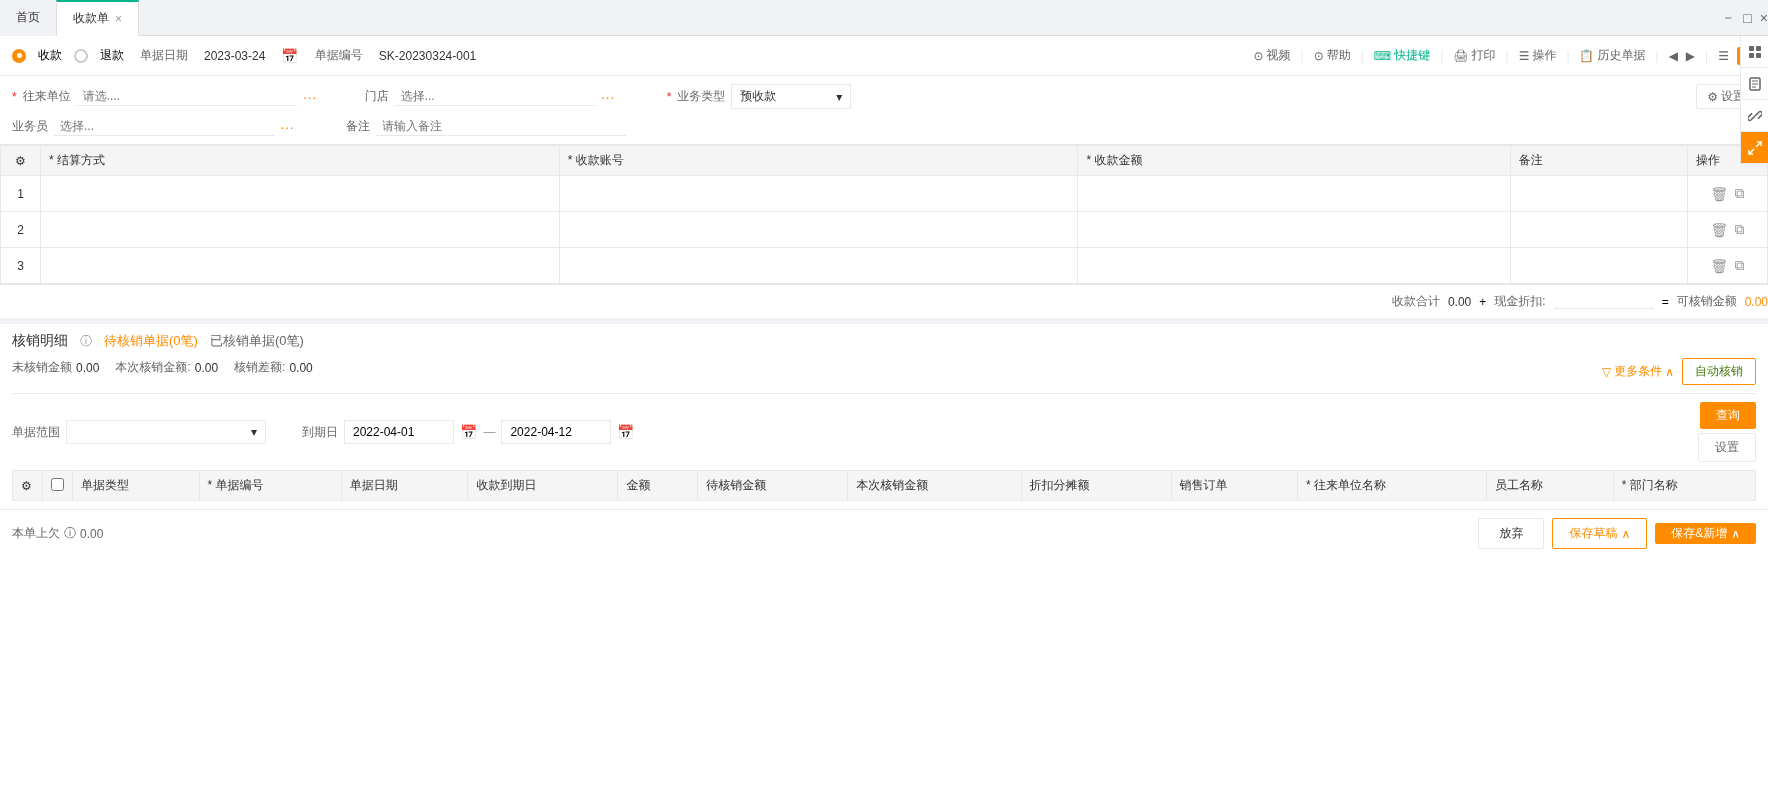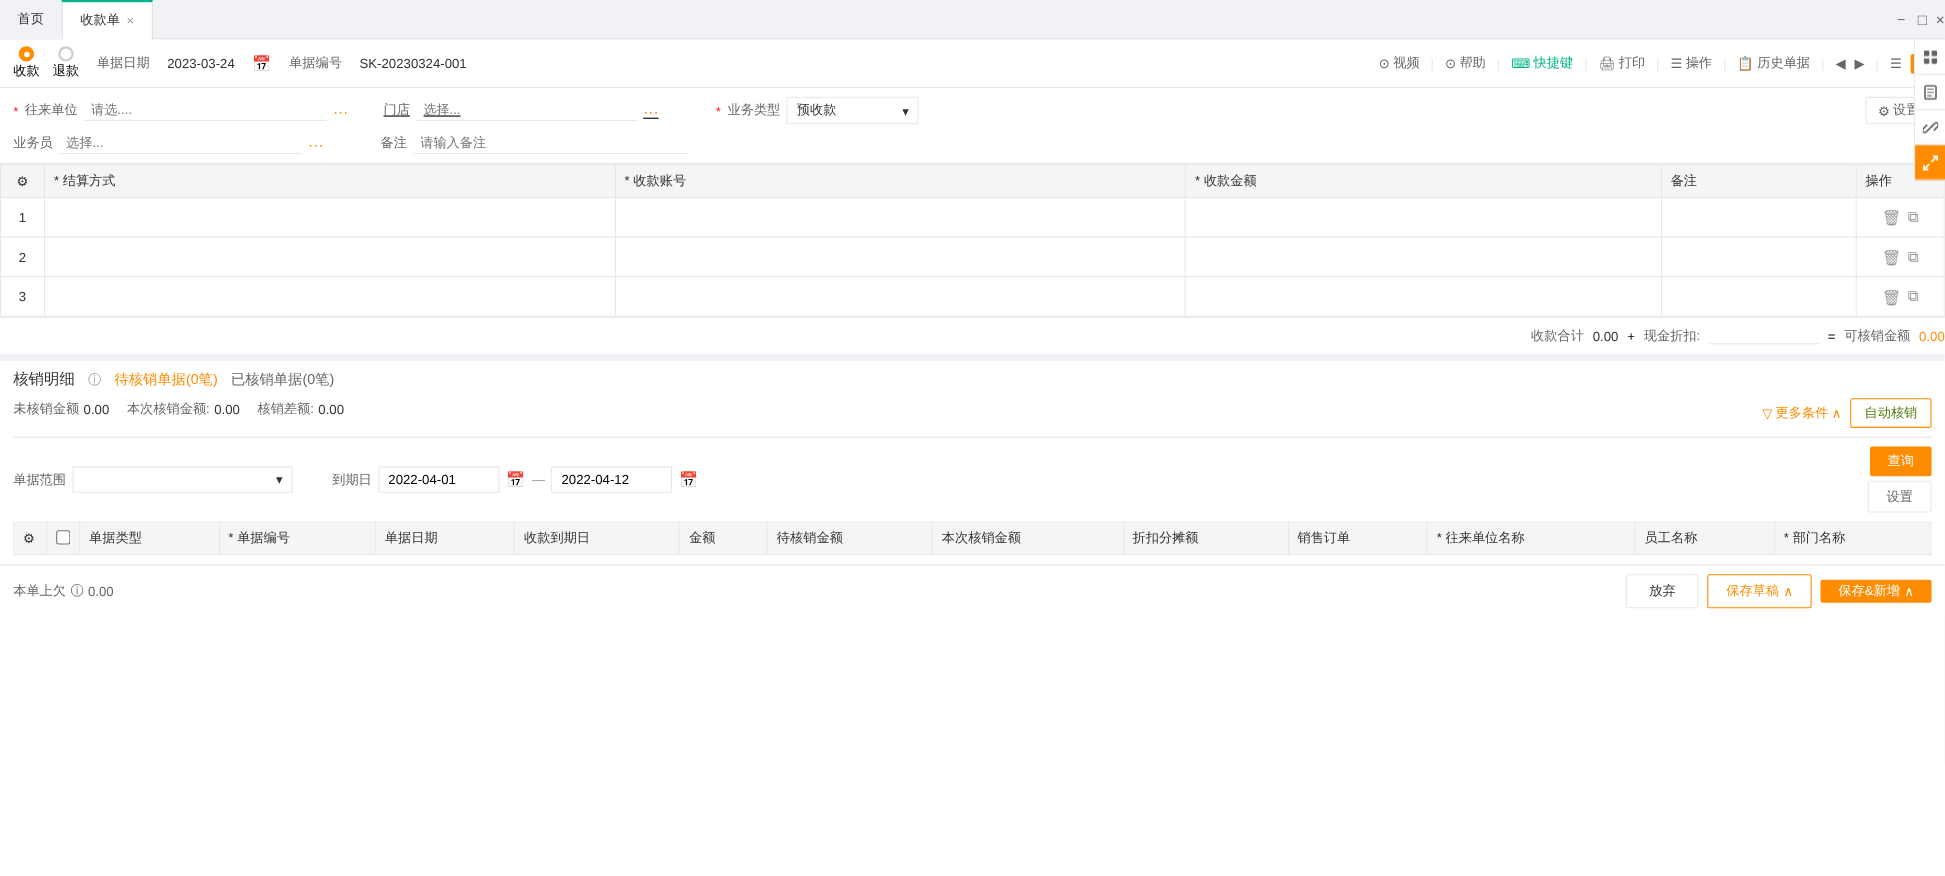--- a/index.html
+++ b/index.html
@@ -26,21 +26,21 @@
     .main-content {
       background: #fff; height: calc(796px - 36px); display: flex; flex-direction: column;
     }
 
     
     .toolbar {
       display: flex; align-items: center; padding: 6px 12px; background: #fff;
       border-bottom: 1px solid #e8e8e8; gap: 16px; min-height: 40px;
     }
     .radio-group { display: flex; align-items: center; gap: 12px; }
-    .radio-item { display: flex; align-items: center; gap: 0; cursor: pointer; flex-direction: column; }
+    .radio-item { display: flex; align-items: center; gap: 12px; cursor: pointer; }
     .radio-dot {
       width: 14px; height: 14px; border-radius: 50%; border: 2px solid #ccc;
       display: flex; align-items: center; justify-content: center;
     }
     .radio-dot.active { border-color: #ff8c00; background: #ff8c00; }
     .radio-dot.active::after { content: ''; width: 5px; height: 5px; background: #fff; border-radius: 50%; }
 
     .field-label { color: #666; }
     .field-value { color: #333; font-weight: 500; }
     .icon-btn { color: #666; cursor: pointer; font-size: 14px; }
@@ -280,21 +280,21 @@
   <div class="form-section">
     <div class="form-row">
 
       <div class="form-field">
         <span class="required">*</span>
         <span class="field-label">往来单位</span>
         <input class="form-input" type="text" style="width: 220px;" placeholder="请选....">
         <span class="more-btn">···</span>
       </div>
 
-      <div class="form-field" style="margin-left:20px;text-decoration:underline;">
+      <div class="form-field" style="margin-left:36px;">
         <span class="field-label">门店</span>
         <input class="select-field" type="text" style="width: 200px;" placeholder="选择...">
         <span class="more-btn">···</span>
       </div>
 
       <div class="business-type-field" style="margin-left:40px;">
         <span class="required">*</span>
         <span class="field-label">业务类型</span>
         <div class="business-select" style="display:inline-flex;min-width:120px;border:1px solid #e8e8e8;padding:3px 8px;align-items:center;gap:40px;">
           <span>预收款</span>

